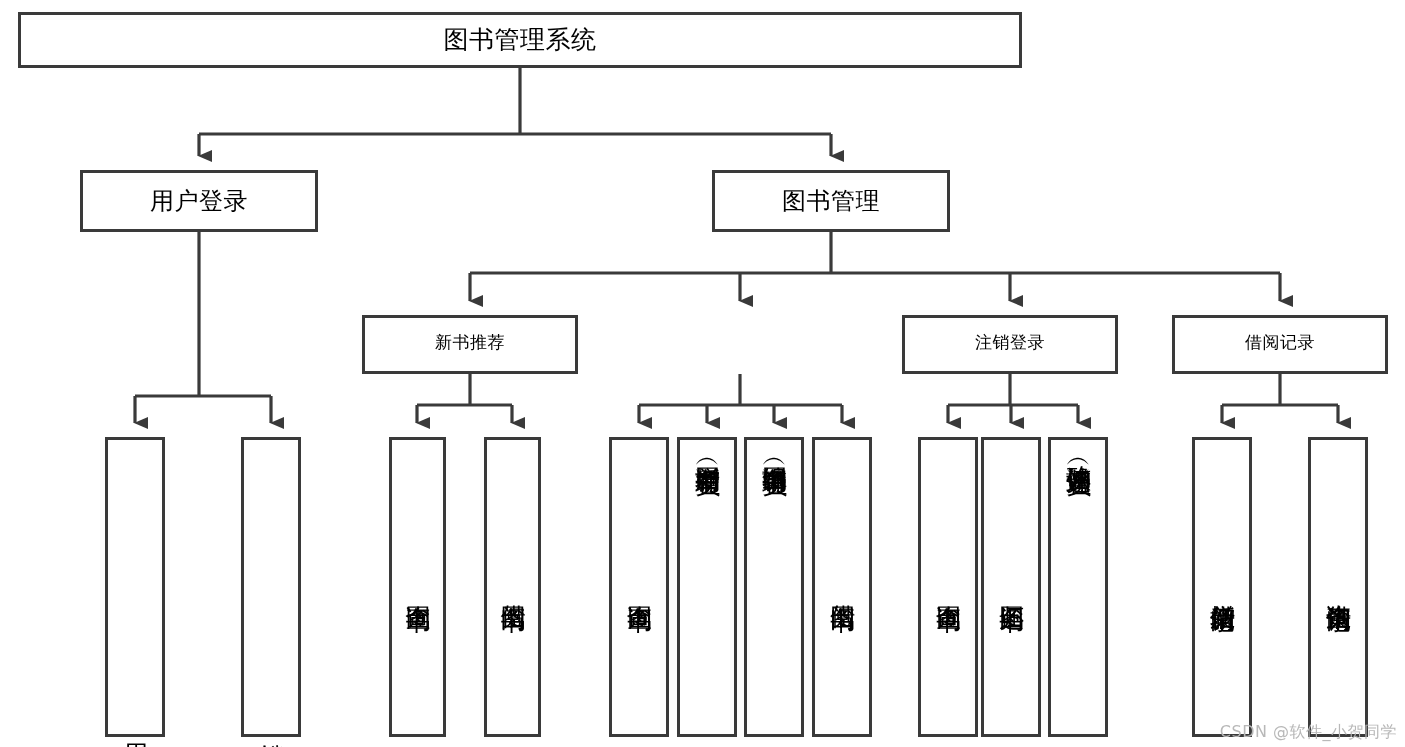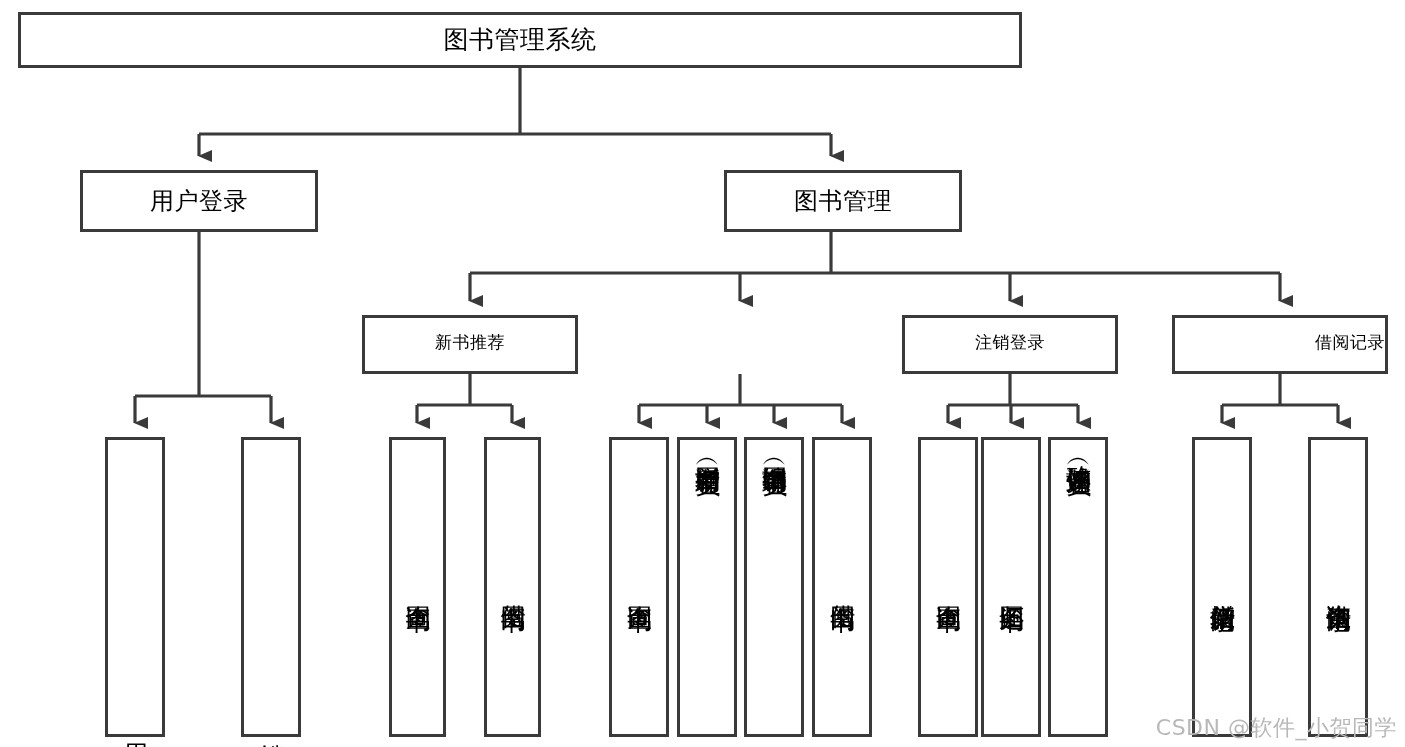--- a/index.html
+++ b/index.html
@@ -61,21 +61,21 @@
     white-space: normal;
     max-height: 100%;
   }
   .node.leaf.align-top { align-items: flex-start; }
   .node.leaf.align-bottom { align-items: flex-end; }
 
   #watermark {
     position: absolute;
     right: 8px;
     bottom: 4px;
-    font-size: 22px;
+    font-size: 16px;
     color: #b8b8b8;
     letter-spacing: 0.5px;
     z-index: 3;
     white-space: nowrap;
   }
 </style>
 </head>
 <body>
 
 <div id="canvas">
@@ -130,31 +130,31 @@
     </g>
   </svg>
 
   <div class="node root" style="left:18px; top:12px; width:1004px; height:56px;">
     <span class="node-label">图书管理系统</span>
   </div>
 
   <div class="node level2" style="left:80px; top:170px; width:238px; height:62px;">
     <span class="node-label">用户登录</span>
   </div>
-  <div class="node level2" style="left:712px; top:170px; width:238px; height:62px;margin-left:12px;">
+  <div class="node level2" style="left:712px; top:170px; width:238px; height:62px;">
     <span class="node-label">图书管理</span>
   </div>
 
   <div class="node level3" style="left:362px; top:315px; width:216px; height:59px;">
     <span class="node-label">新书推荐</span>
   </div>
   <div class="node level3" style="left:902px; top:315px; width:216px; height:59px;">
     <span class="node-label">注销登录</span>
   </div>
-  <div class="node level3" style="left:1172px; top:315px; width:216px; height:59px;justify-content:flex-end;">
+  <div class="node level3" style="left:1172px; top:315px; width:216px; height:59px;">
     <span class="node-label">借阅记录</span>
   </div>
 
   <div class="node leaf align-bottom" style="left:105px; top:437px; width:60px; height:300px;">
     <span class="node-label">用户登录</span>
   </div>
   <div class="node leaf align-bottom" style="left:241px; top:437px; width:60px; height:300px;">
     <span class="node-label">注销登录</span>
   </div>
 

